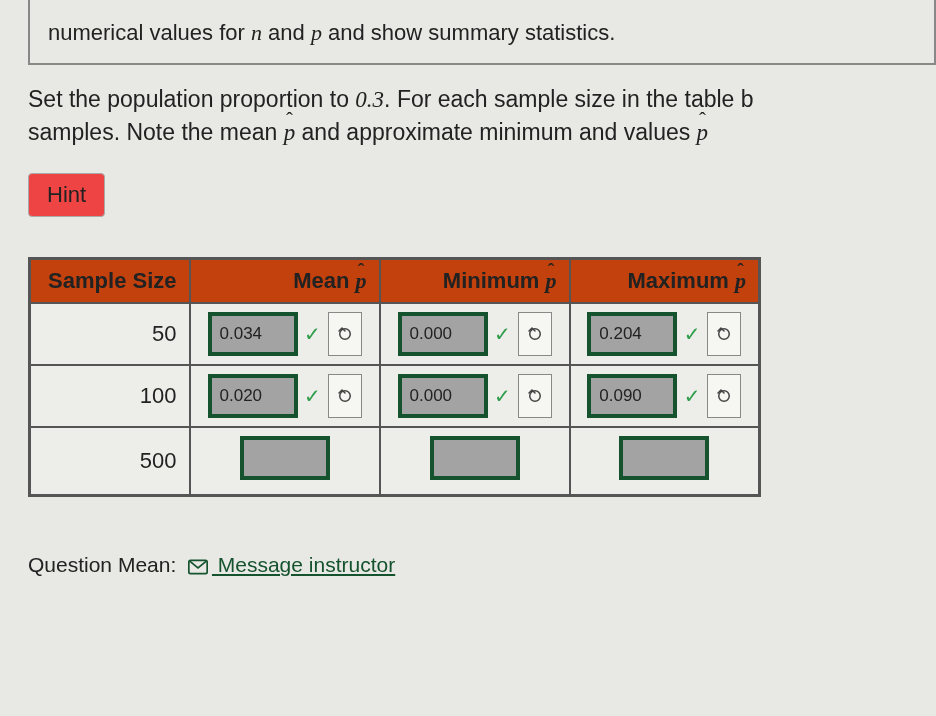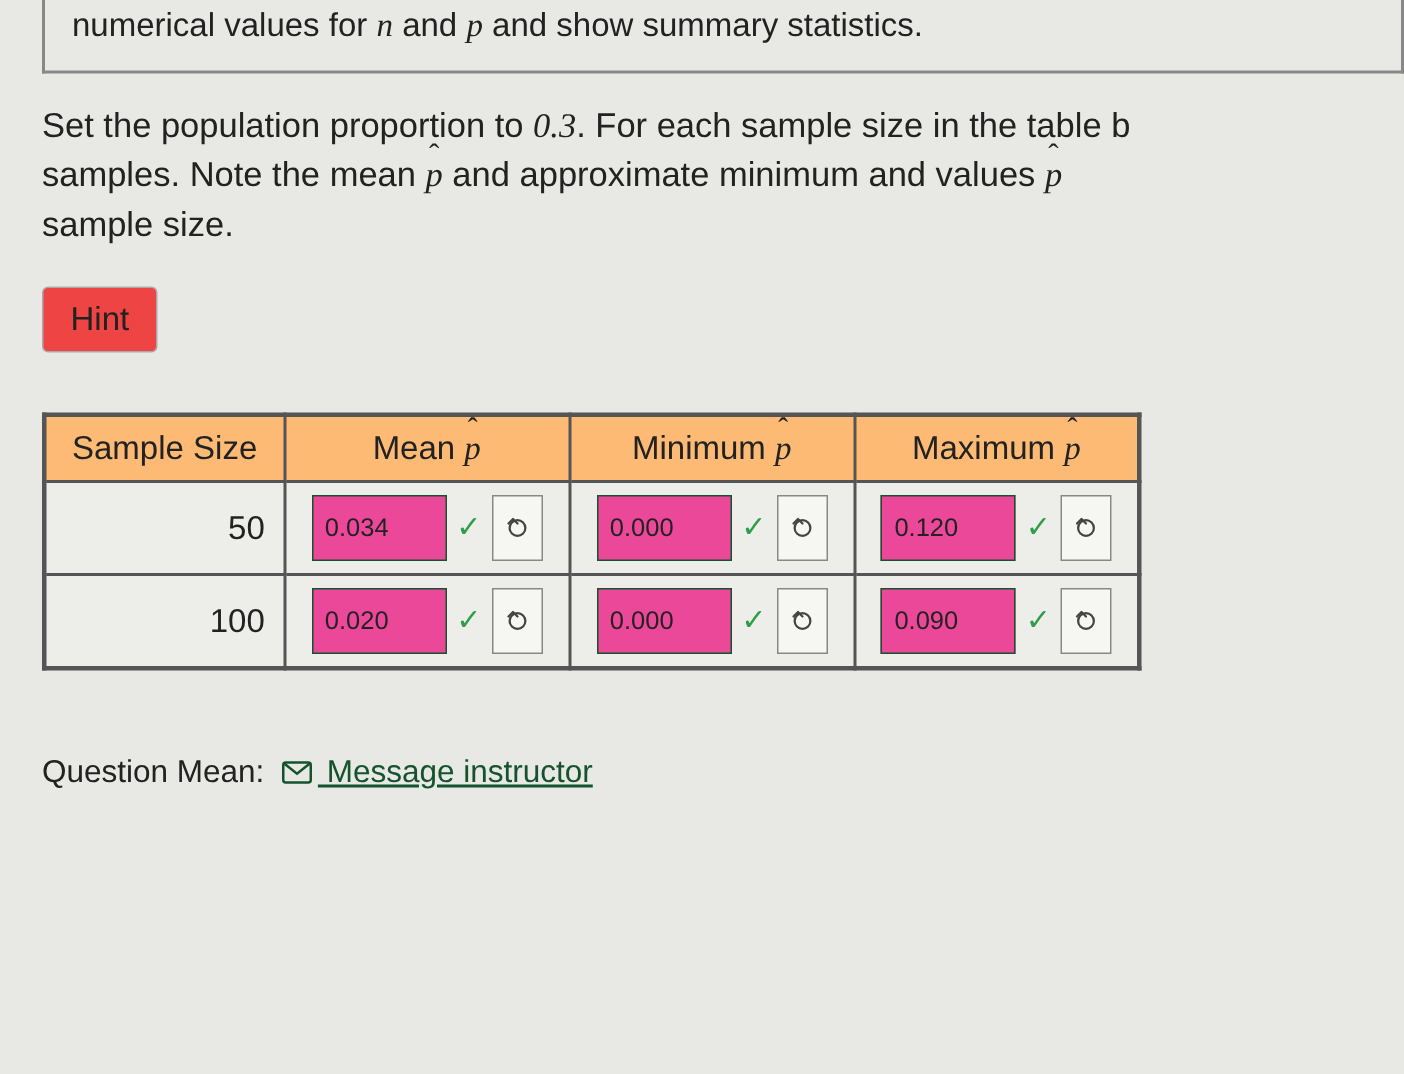--- a/index.html
+++ b/index.html
@@ -12,21 +12,21 @@
     width: 936px;
     height: 716px;
     overflow: hidden;
   }
   .page {
     padding: 0 0 0 28px;
   }
   .top-box {
     border: 2px solid #888;
     border-top: none;
-    padding: 2px 12px 14px 18px;
+    padding: 18px 12px 14px 18px;
     margin-right: 0;
     font-size: 22px;
     line-height: 1.4;
   }
   .instructions {
     font-size: 23px;
     line-height: 1.45;
     margin: 18px 0 24px 0;
     padding-right: 0;
   }
@@ -64,36 +64,36 @@
   }
   table.data th, table.data td {
     border: 2px solid #555;
     padding: 8px 12px;
     text-align: right;
     vertical-align: middle;
     font-size: 22px;
     background: #ededea;
   }
   table.data th {
-    font-weight: normal;
-    text-align: center;
-    background: #fdba74;
+    font-weight: bold;
+    text-align: right;
+    background: #c2410c;
   }
   table.data td.center { text-align: center; }
   table.data td:first-child { min-width: 160px; }
   table.data th:not(:first-child), table.data td:not(:first-child) { min-width: 190px; }
 
   .answer-wrap {
     display: inline-flex;
     align-items: stretch;
     gap: 4px;
   }
   .answer-box {
-    border: 1px solid #14532d;
-    background: #ec4899;
+    border: 4px solid #14532d;
+    background: #a3a3a3;
     width: 90px;
     height: 44px;
     padding: 0 8px;
     font-size: 17px;
     display: flex;
     align-items: center;
   }
   .answer-check {
     display: inline-flex;
     align-items: center;
@@ -132,21 +132,20 @@
 
 <div class="page">
 
   <div class="top-box">
     <span>numerical values for </span><span class="math-var">n</span><span> and </span><span class="math-var">p</span><span> and show summary statistics.</span>
   </div>
 
   <div class="instructions">
     <span>Set the population proportion to </span><span class="math-var">0.3</span><span>. For each sample size in the table b</span><br>
     <span>samples. Note the mean </span><span class="phat">p</span><span> and approximate minimum and values </span><span class="phat">p</span><br>
-    <span>sample size.</span>
   </div>
 
   <div class="hint-btn">
     <span>Hint</span>
   </div>
 
   <table class="data">
     <thead>
       <tr>
         <th>Sample Size</th>
@@ -177,21 +176,21 @@
             <span class="reset-btn">
               <svg viewBox="0 0 24 24" fill="none" stroke="currentColor" stroke-width="2">
                   <circle cx="12" cy="12" r="7"></circle>
                   <path d="M8 4 L12 8 M8 4 L4 8" stroke-linecap="round"></path>
                 </svg>
             </span>
           </span>
         </td>
         <td class="center">
           <span class="answer-wrap">
-            <span class="answer-box">0.120</span>
+            <span class="answer-box">0.204</span>
             <span class="answer-check">✓</span>
             <span class="reset-btn">
               <svg viewBox="0 0 24 24" fill="none" stroke="currentColor" stroke-width="2">
                   <circle cx="12" cy="12" r="7"></circle>
                   <path d="M8 4 L12 8 M8 4 L4 8" stroke-linecap="round"></path>
                 </svg>
             </span>
           </span>
         </td>
       </tr>
@@ -229,20 +228,38 @@
             <span class="reset-btn">
               <svg viewBox="0 0 24 24" fill="none" stroke="currentColor" stroke-width="2">
                   <circle cx="12" cy="12" r="7"></circle>
                   <path d="M8 4 L12 8 M8 4 L4 8" stroke-linecap="round"></path>
                 </svg>
             </span>
           </span>
         </td>
       </tr>
 
+      <tr>
+        <td>500</td>
+        <td class="center">
+          <span class="answer-wrap">
+            <span class="answer-box"></span>
+          </span>
+        </td>
+        <td class="center">
+          <span class="answer-wrap">
+            <span class="answer-box"></span>
+          </span>
+        </td>
+        <td class="center">
+          <span class="answer-wrap">
+            <span class="answer-box"></span>
+          </span>
+        </td>
+      </tr>
     </tbody>
   </table>
 
   <div class="qhelp">
     <span>Question Mean:</span>&nbsp;
     <a href="#"><svg viewBox="0 0 24 18" fill="none" stroke="currentColor" stroke-width="2">
           <rect x="1" y="1" width="22" height="16" rx="2"></rect>
           <path d="M2 2 L12 10 L22 2"></path>
         </svg><span> Message instructor</span></a>
   </div>

